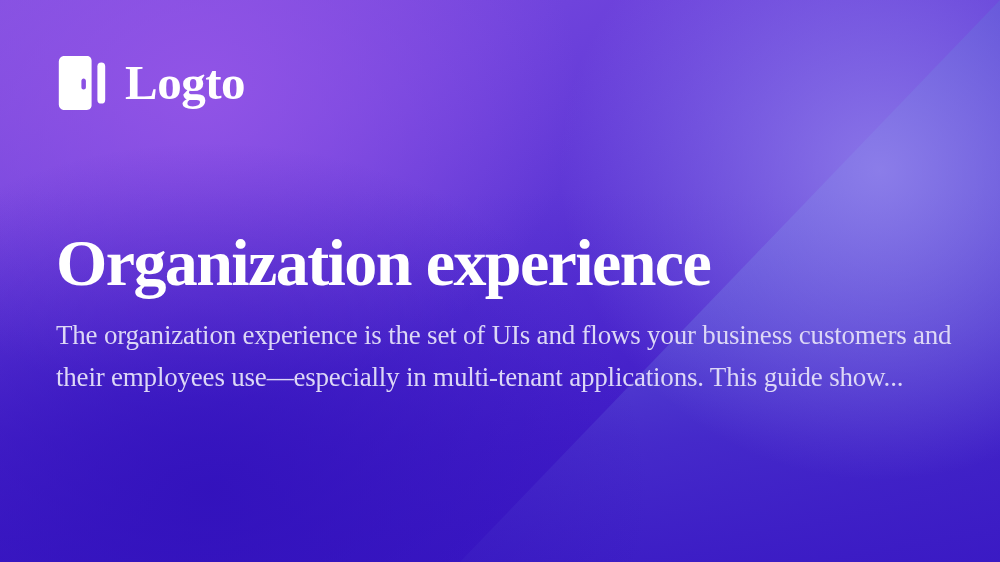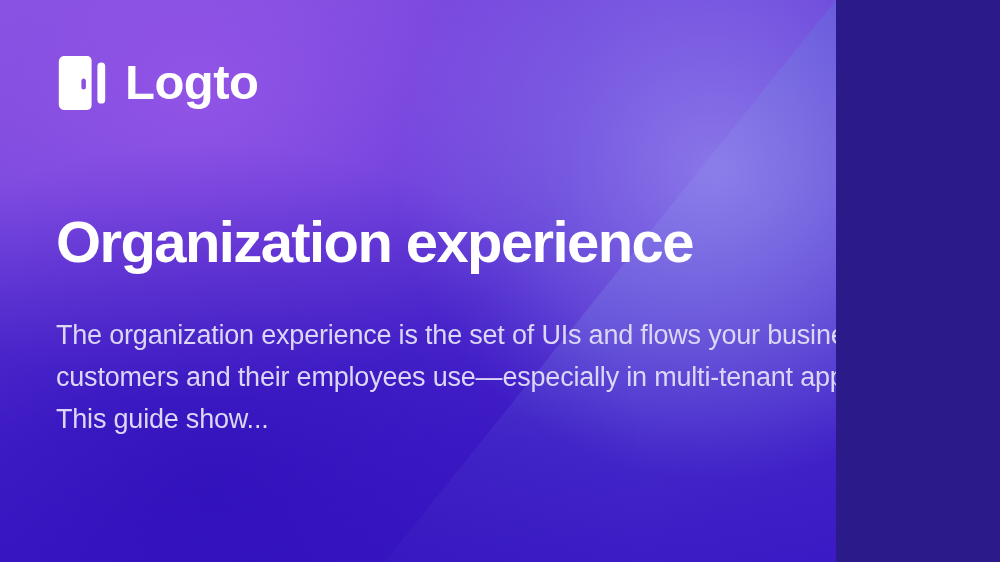--- a/index.html
+++ b/index.html
@@ -3,24 +3,24 @@
 <meta charset="utf-8">
 <style>
   html, body {
     margin: 0;
     padding: 0;
     background: #2b1a8a;
   }
 
   #og-card {
     position: relative;
-    width: 836px;
+    width: 1000px;
     height: 562px;
     overflow: hidden;
-    font-family: Liberation Sans, sans-serif;
+    font-family: Liberation Serif, serif;
     
     background:
       linear-gradient(155deg,
         #8150e0 0%,
         #7a4add 12%,
         #6f43dc 26%,
         #5f37d6 44%,
         #4e28ce 64%,
         #421dc8 82%,
         #3a17c4 100%);
@@ -114,27 +114,27 @@
     letter-spacing: -0.5px;
     white-space: nowrap;
     transform: translateY(-1px);
   }
 
   
   .headline {
     margin: 0;
     padding: 0;
     color: #ffffff;
-    font-size: 58px;
+    font-size: 66px;
     font-weight: 700;
     line-height: 1.06;
     letter-spacing: -1.6px;
     position: absolute;
     left: 56px;
-    top: 211px;
+    top: 228px;
     white-space: nowrap;
   }
 
   .description {
     position: absolute;
     left: 56px;
     top: 314px;
     width: 902px;
     margin: 0;
     padding: 0;

